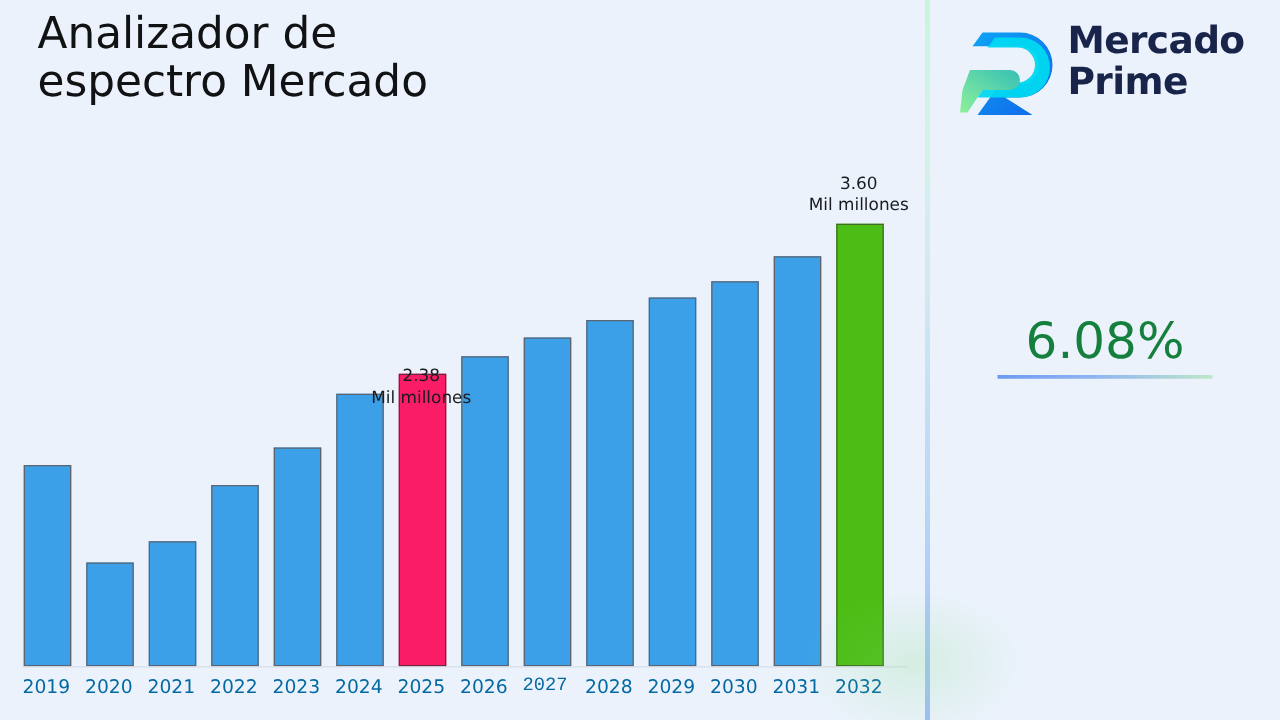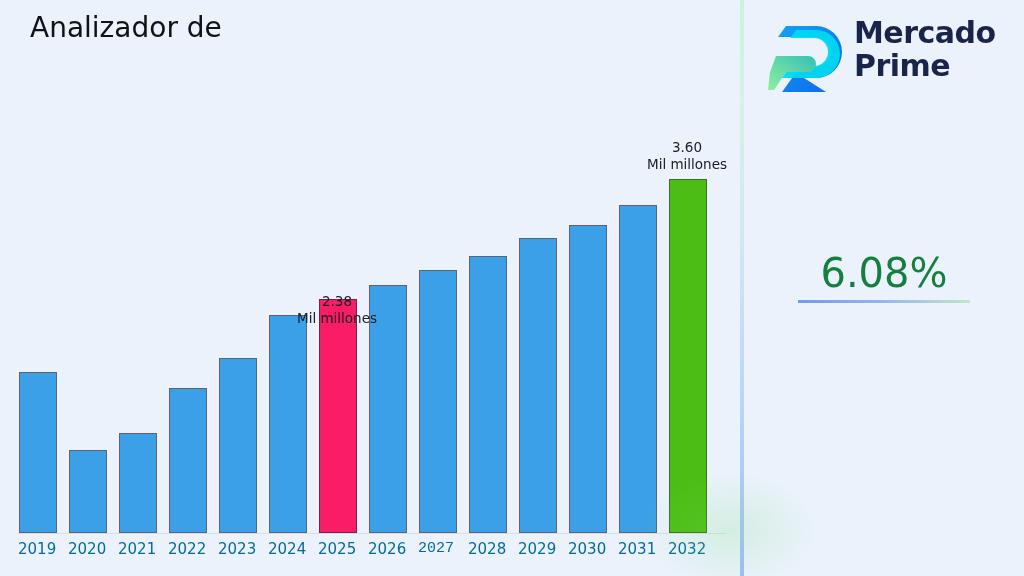--- a/index.html
+++ b/index.html
@@ -11,21 +11,21 @@
     overflow:hidden;
     position:relative;
   }
   #page{position:relative;width:1024px;height:576px;background:#ebf2fc;}
 
   
   #left-panel{position:absolute;left:0;top:0;width:740px;height:576px;}
 
   #page-title{
     position:absolute;left:30px;top:8px;width:470px;
-    font-size:28px;line-height:39px;color:#111214;
+    font-size:35px;line-height:39px;color:#111214;
     font-weight:400;letter-spacing:0px;
   }
   #page-title .t-line{display:block;white-space:nowrap;}
 
   
   #chart{
     position:absolute;left:0;top:120px;width:740px;height:456px;
   }
   #plot{
     position:absolute;left:0;top:0;width:726px;height:413px;
@@ -108,20 +108,21 @@
 </style>
 </head>
 <body>
 
 <div id="page">
 
   <div id="left-panel">
 
     <div id="page-title">
       <span class="t-line">Analizador de</span>
+      <span class="t-line">espectro Mercado</span>
     </div>
 
     <div id="chart">
       <div id="plot">
 
       <div class="bar-slot" style="left: 18px;">
             <div class="bar blue" title="2019: 1.64 Mil millones" style="height: 161px; background: rgb(59, 160, 232);"></div>
           </div>
           <div class="bar-slot" style="left: 68px;">
             <div class="bar blue" title="2020: 0.84 Mil millones" style="height: 83px; background: rgb(59, 160, 232);"></div>

